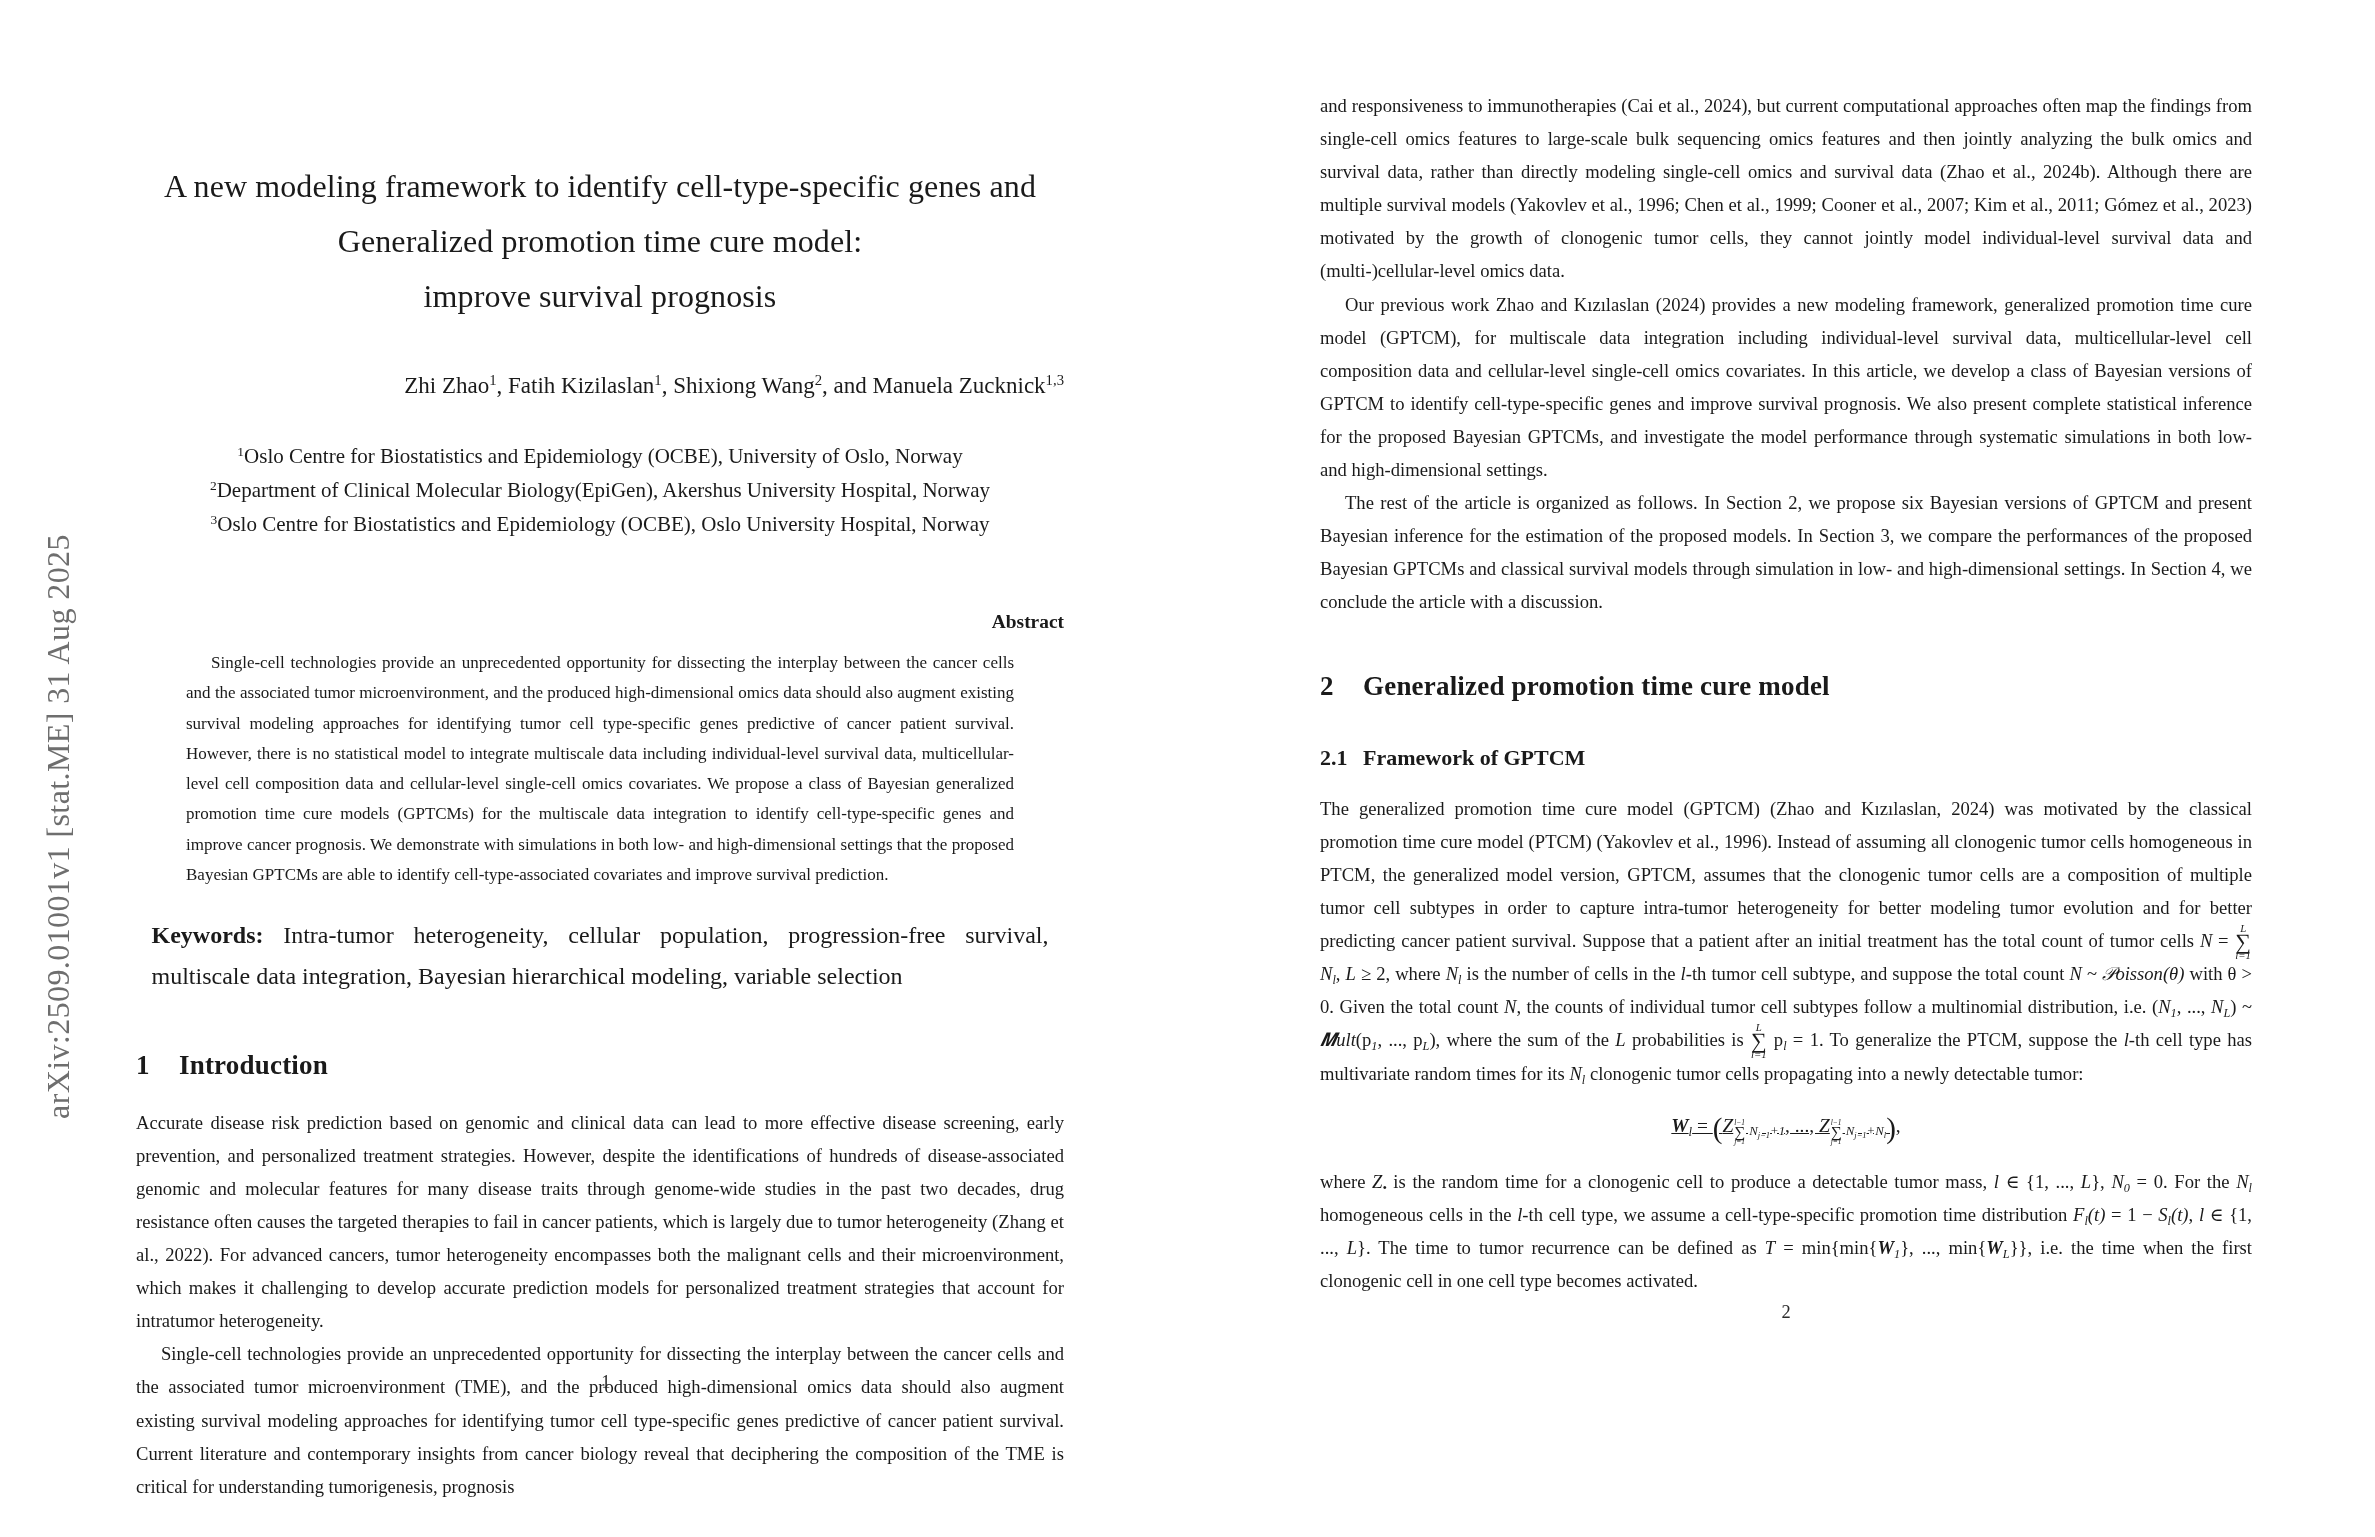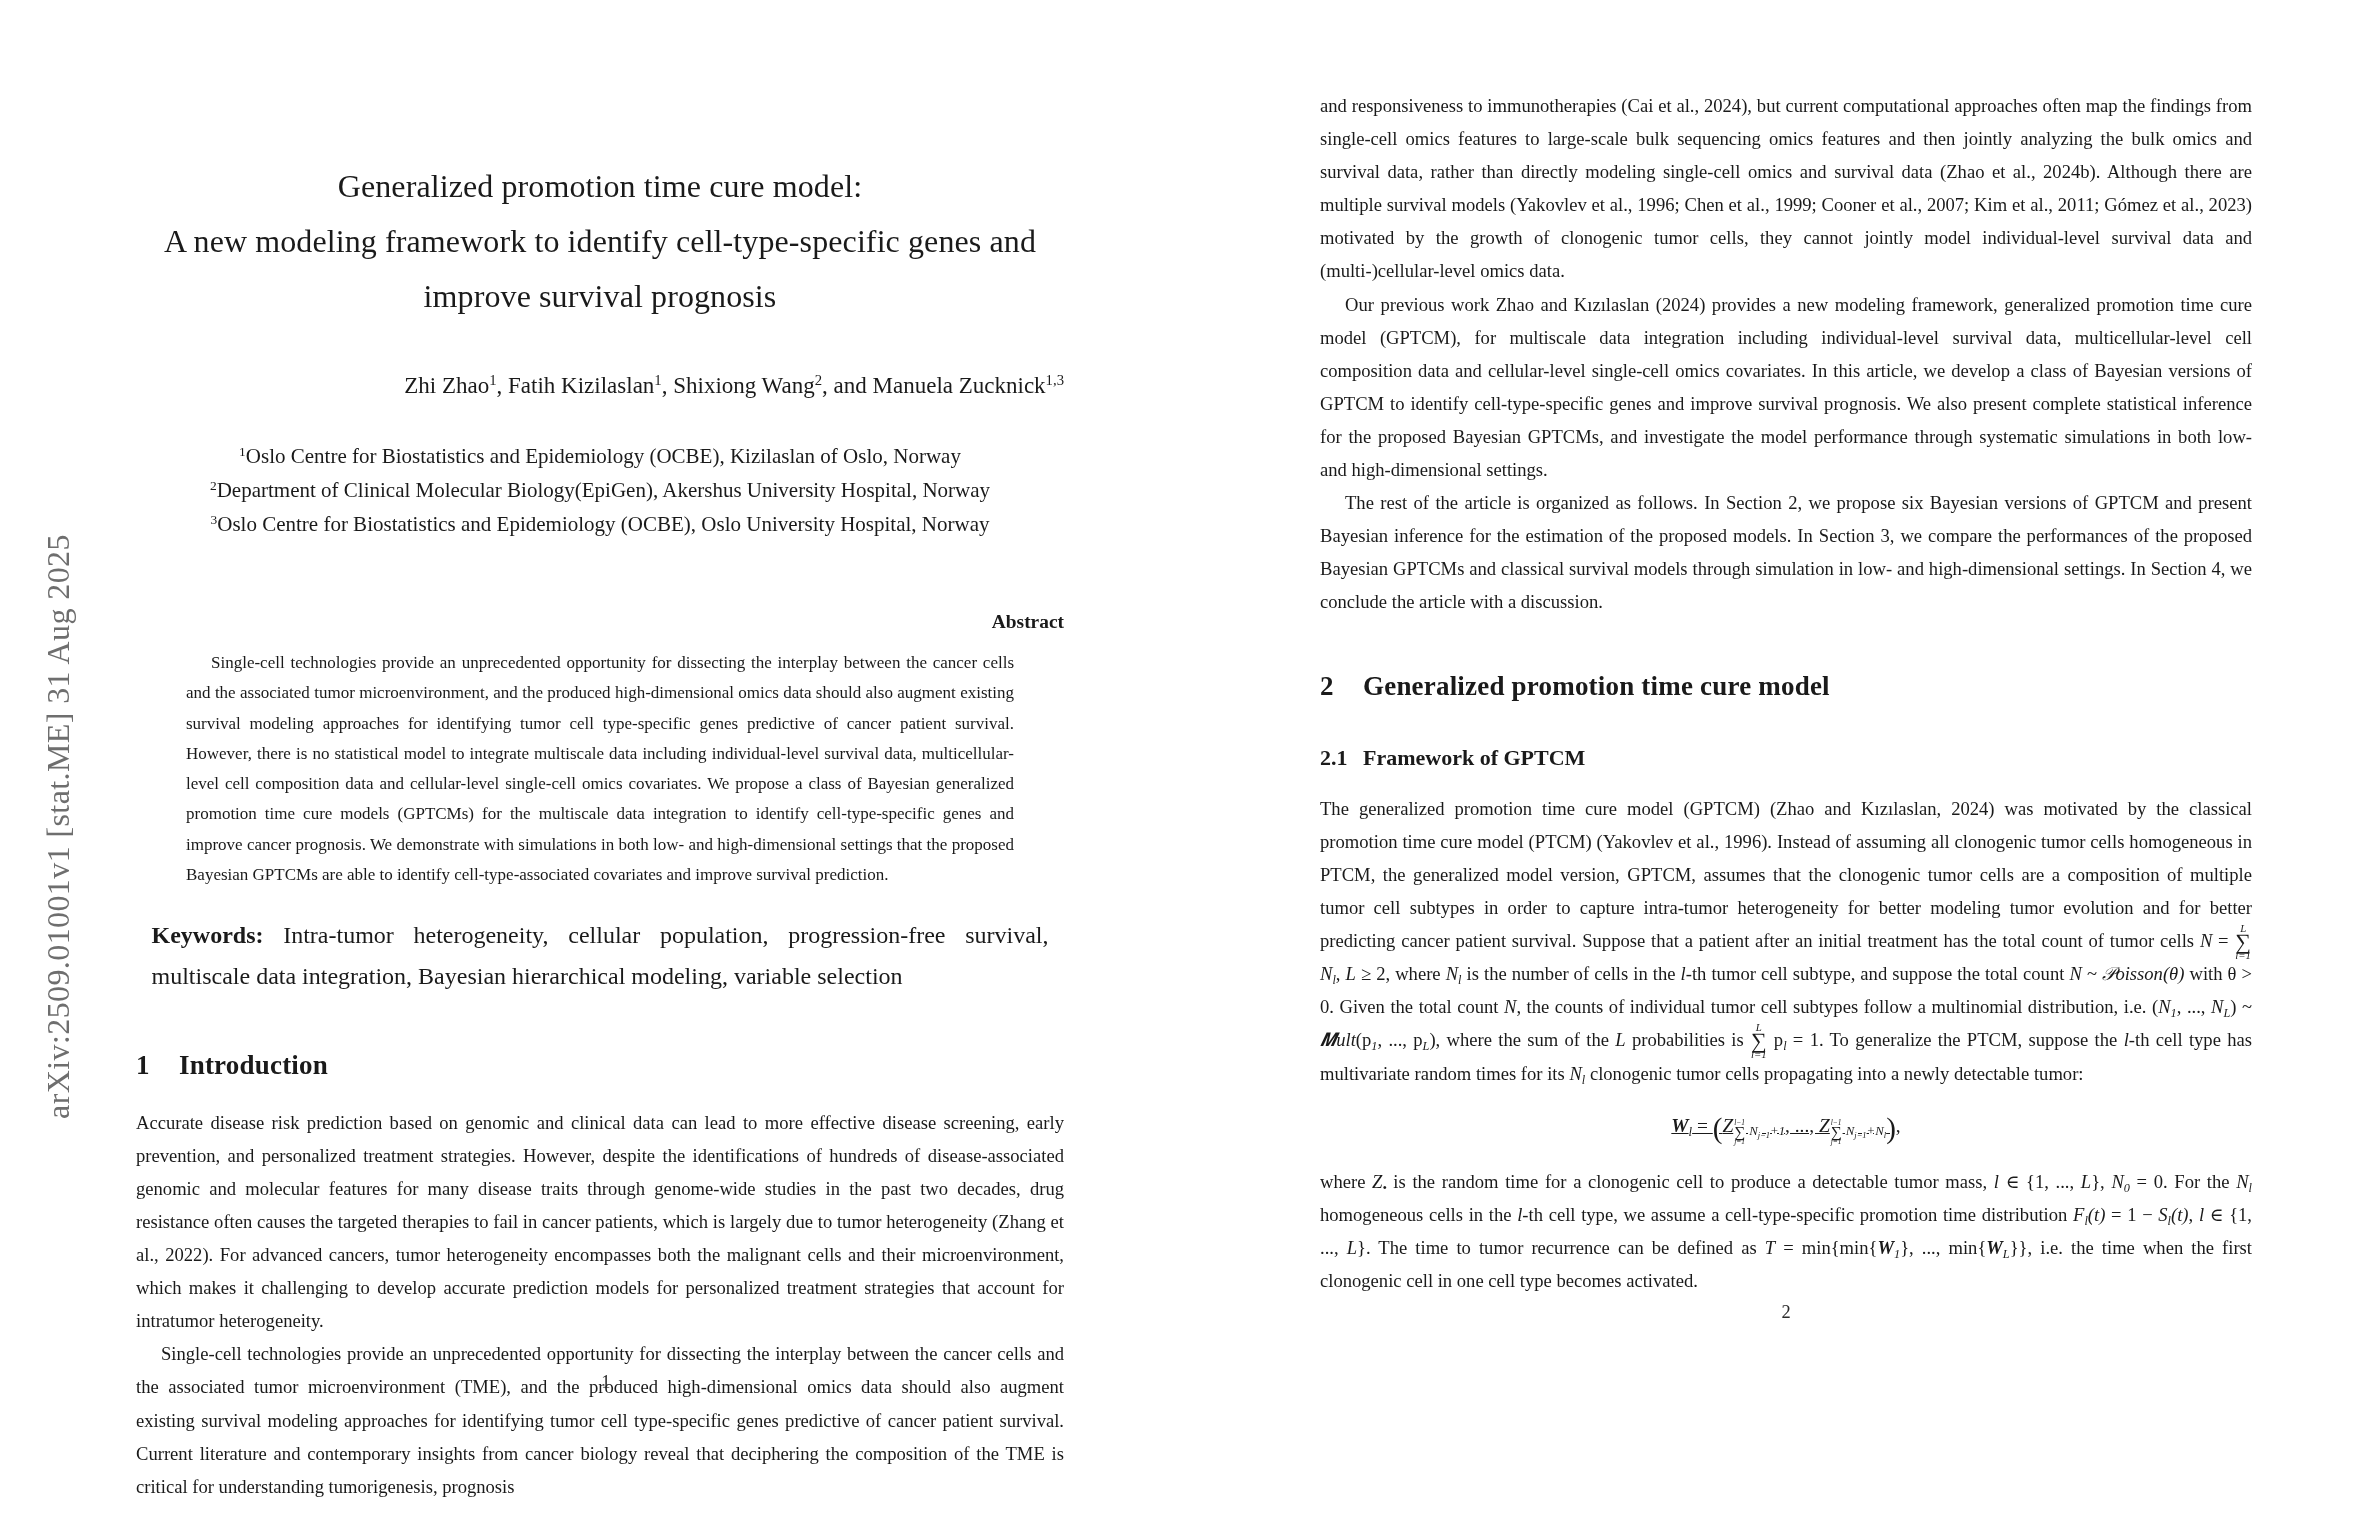--- a/index.html
+++ b/index.html
@@ -205,34 +205,34 @@
 <div class="arxiv-stamp">
   <span class="stamp-text">arXiv:2509.01001v1  [stat.ME]  31 Aug 2025</span>
 </div>
 
 <div class="pages">
 
   <div class="page page-left">
     <div class="page-body">
 
       <div class="title">
+        <span class="tline">A new modeling framework to identify cell-type-specific genes and</span>
         <span class="tline">Generalized promotion time cure model:</span>
-        <span class="tline">A new modeling framework to identify cell-type-specific genes and</span>
         <span class="tline">improve survival prognosis</span>
       </div>
 
       <div class="authors">
         <span>Zhi Zhao</span><sup>1</sup>,
         <span>Fatih Kizilaslan</span><sup>1</sup>,
         <span>Shixiong Wang</span><sup>2</sup>, and
         <span>Manuela Zucknick</span><sup>1,3</sup>
       </div>
 
       <div class="affiliations">
-        <span class="aff"><sup>1</sup><span>Oslo Centre for Biostatistics and Epidemiology (OCBE), Kizilaslan of Oslo, Norway</span></span>
+        <span class="aff"><sup>1</sup><span>Oslo Centre for Biostatistics and Epidemiology (OCBE), University of Oslo, Norway</span></span>
         <span class="aff"><sup>2</sup><span>Department of Clinical Molecular Biology(EpiGen), Akershus University Hospital, Norway</span></span>
         <span class="aff"><sup>3</sup><span>Oslo Centre for Biostatistics and Epidemiology (OCBE), Oslo University Hospital, Norway</span></span>
       </div>
 
       <div class="abstract-head">Abstract</div>
       <div class="abstract-body">Single-cell technologies provide an unprecedented opportunity for dissecting the interplay between the cancer cells and the associated tumor microenvironment, and the produced high-dimensional omics data should also augment existing survival modeling approaches for identifying tumor cell type-specific genes predictive of cancer patient survival. However, there is no statistical model to integrate multiscale data including individual-level survival data, multicellular-level cell composition data and cellular-level single-cell omics covariates. We propose a class of Bayesian generalized promotion time cure models (GPTCMs) for the multiscale data integration to identify cell-type-specific genes and improve cancer prognosis. We demonstrate with simulations in both low- and high-dimensional settings that the proposed Bayesian GPTCMs are able to identify cell-type-associated covariates and improve survival prediction.</div>
 
       <div class="keywords">
         <b>Keywords:</b>
         <span>Intra-tumor heterogeneity, cellular population, progression-free survival, multiscale data integration, Bayesian hierarchical modeling, variable selection</span>

